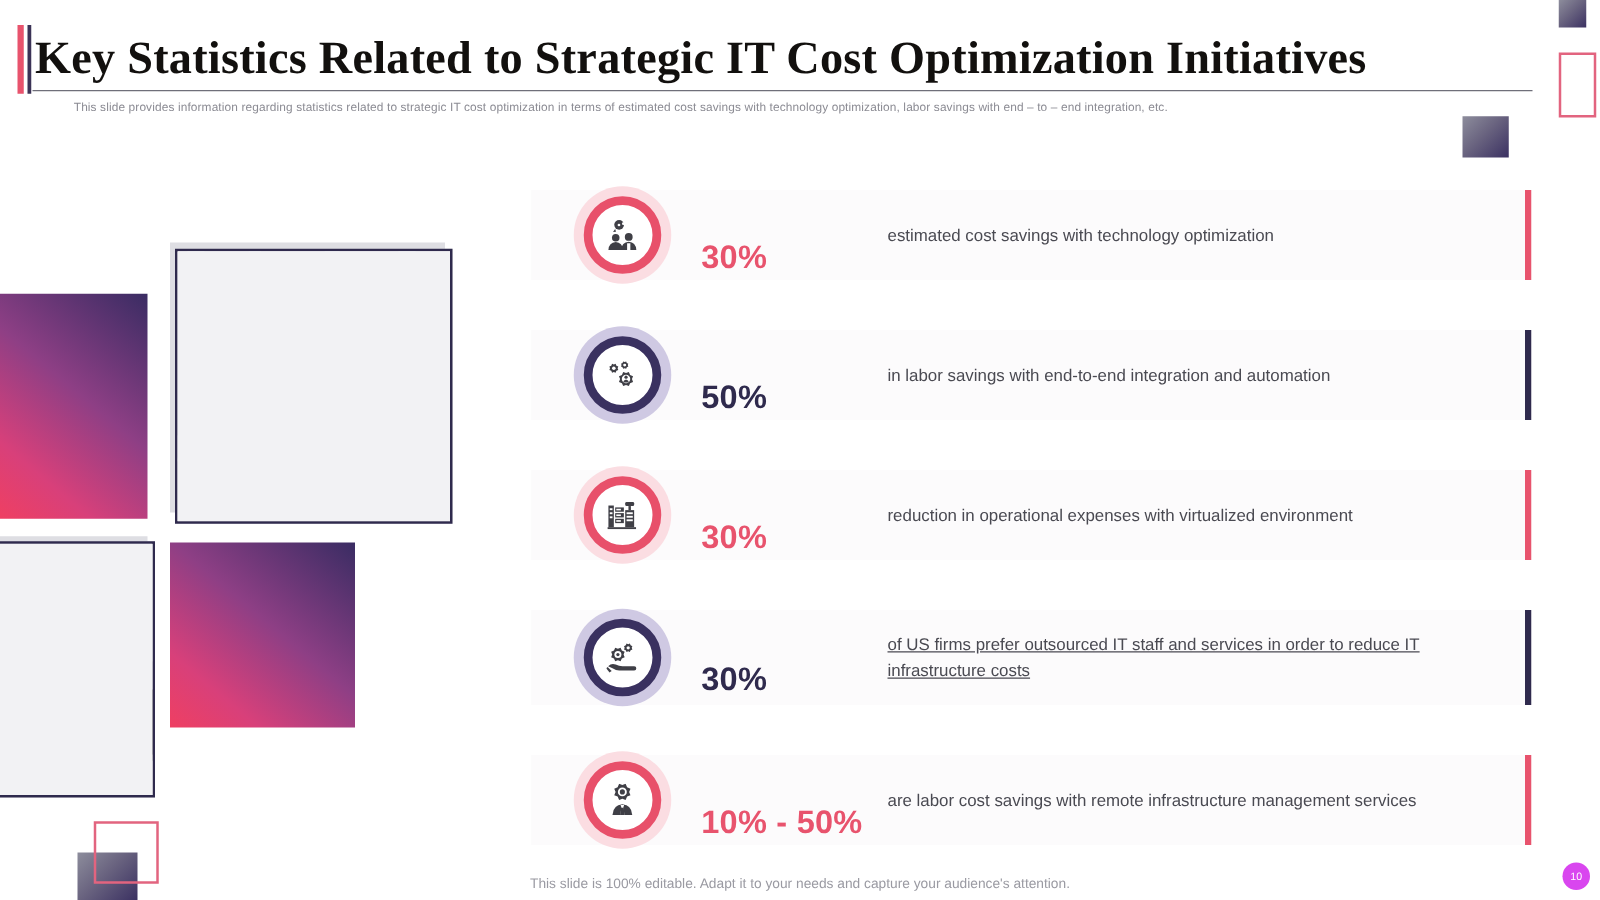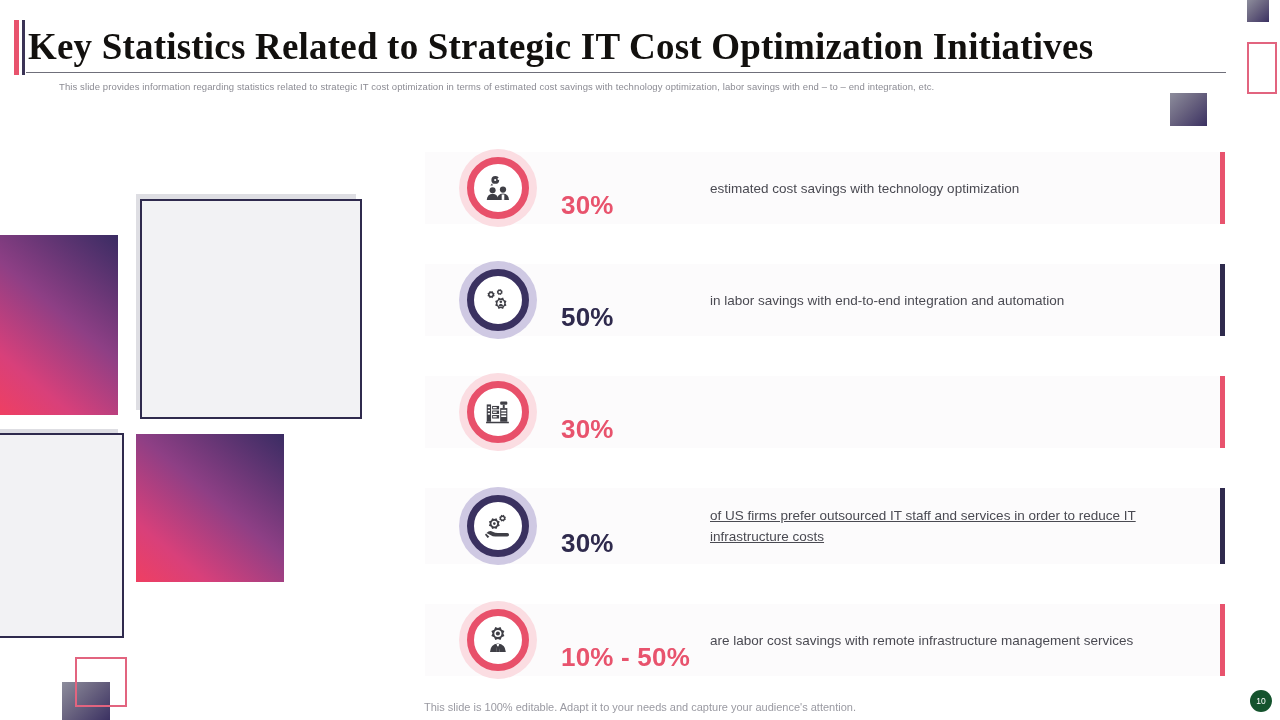--- a/index.html
+++ b/index.html
@@ -109,21 +109,21 @@
   }
   .stat-text.wide{ left:285px; right:50px;text-decoration:underline; }
 
   
   .footer-note{
     position:absolute; left:0; right:0; top:701px; text-align:center;
     font-size:11px; color:#9a9aa2;
   }
   .page-badge{
     position:absolute; right:8px; bottom:8px; width:22px; height:22px;
-    border-radius:50%; background:#14532d; color:#fff;
+    border-radius:50%; background:#d946ef; color:#fff;
     font-size:8.5px; display:flex; align-items:center; justify-content:center;
   }
 </style>
 </head>
 <body>
 
 <div class="title-bar-accent"></div>
 <div class="title-bar-accent2"></div>
 <h1 class="page-title">Key Statistics Related to Strategic IT Cost Optimization Initiatives</h1>
 <div class="title-underline"></div>
@@ -284,20 +284,21 @@
           <rect x="16.4" y="5.4" width="1.8" height="3" fill="#3f3f46"></rect>
           <rect x="14" y="8.4" width="6.6" height="12.6" fill="#3f3f46"></rect>
           <rect x="15" y="10" width="4.6" height="1.4" fill="#fff"></rect>
           <rect x="15" y="12.6" width="4.6" height="1.4" fill="#fff"></rect>
           <rect x="15" y="15.2" width="4.6" height="1.4" fill="#fff"></rect>
           <rect x="1" y="21" width="21" height="1.4" fill="#3f3f46"></rect>
         </svg>
       </div>
     </div>
     <div class="stat-pct pink">30%</div>
+    <div class="stat-text">reduction in operational expenses with virtualized environment</div>
   </div>
 
   <div class="stat-card accent-navy tall">
     <div class="icon-wrap purple">
       <div class="icon-ring purple">
         <svg viewBox="0 0 24 24">
           <path d="M16.2 2.2 l1.2-.5 .6 1.3 1.3.6 -.5 1.2 .5 1.2 -1.3.6 -.6 1.3 -1.2-.5 -1.2.5 -.6-1.3 -1.3-.6 .5-1.2 -.5-1.2 1.3-.6 .6-1.3z" fill="#3f3f46"></path>
           <circle cx="16.2" cy="4.8" r="1.2" fill="#fff"></circle>
           <path d="M8.6 5.6 l2-.8 .9 2.1 2.1.9 -.8 2 .8 2 -2.1.9 -.9 2.1 -2-.8 -2 .8 -.9-2.1 -2.1-.9 .8-2 -.8-2 2.1-.9 .9-2.1z" fill="#3f3f46"></path>
           <circle cx="8.6" cy="9.8" r="2.6" fill="#fff"></circle>

